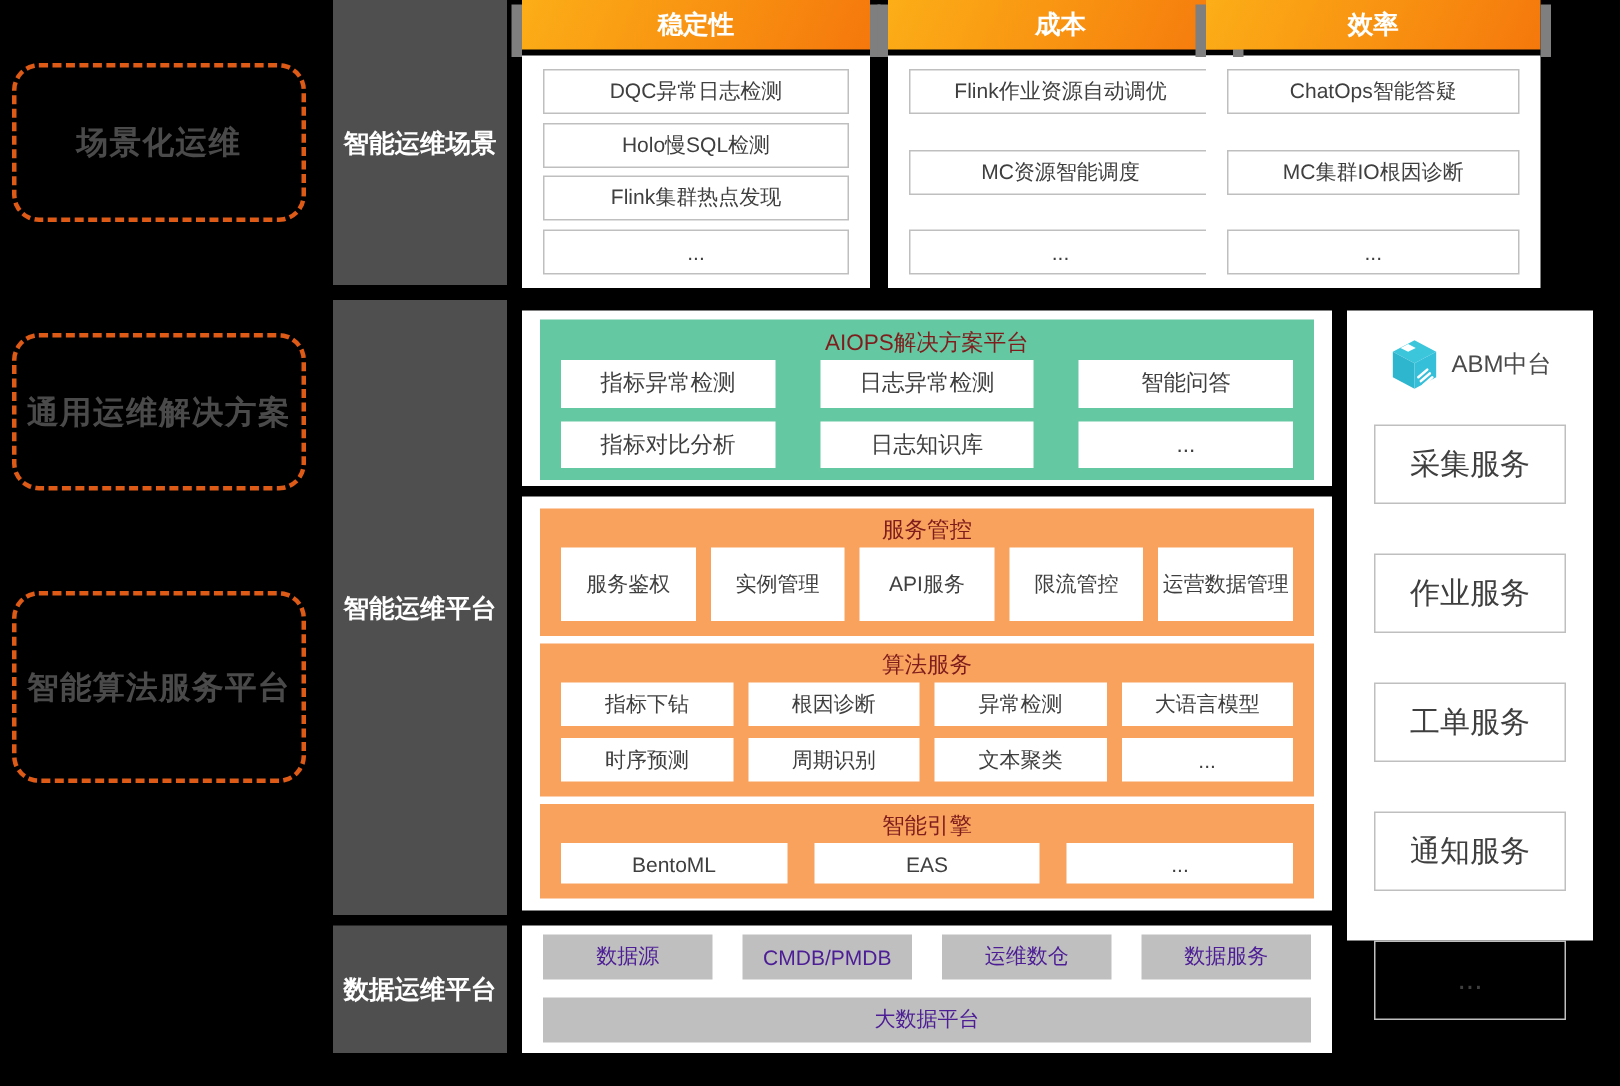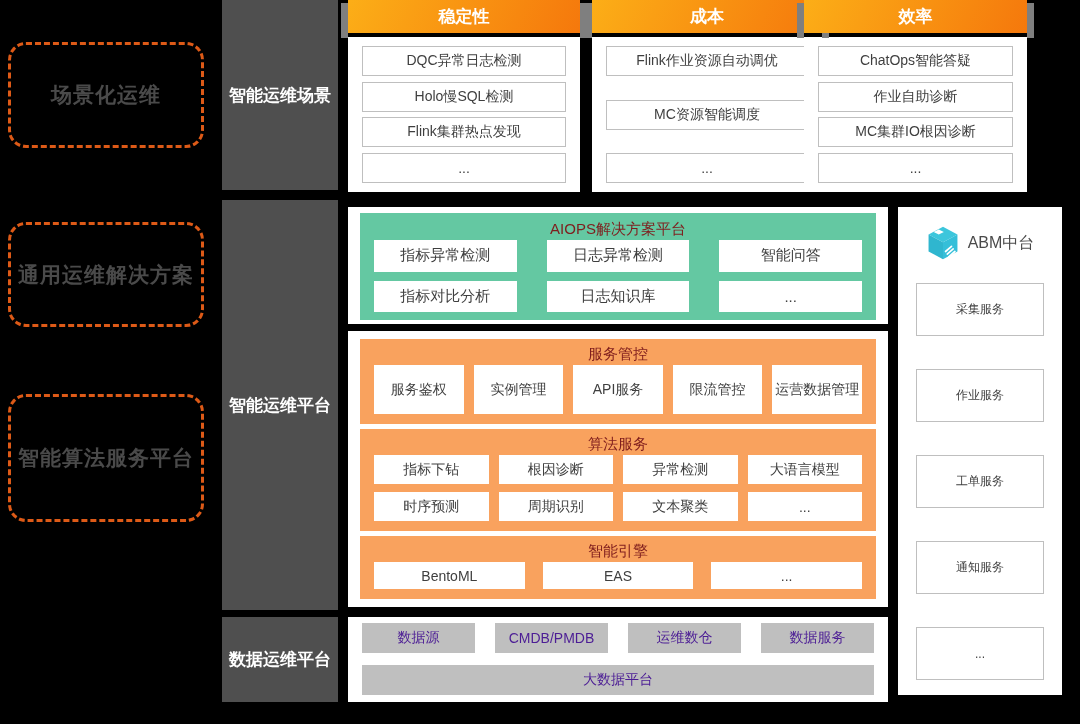--- a/index.html
+++ b/index.html
@@ -52,26 +52,26 @@
   .orange-sec .flat{font-size:14px;}
 
   
   .data-wrap{position:absolute;left:348px;top:617px;width:540px;height:85px;background:#fff;
              box-sizing:border-box;padding:6px 14px;display:flex;flex-direction:column;gap:12px;}
   .grid4g{display:grid;grid-template-columns:repeat(4,1fr);gap:20px;height:30px;}
   .gbox{background:#BFBFBF;color:#4c1d95;font-size:14px;display:flex;align-items:center;justify-content:center;}
   .bigdata{height:30px;}
 
   
-  .abm{position:absolute;left:898px;top:207px;width:164px;height:488px;background:#fff;
+  .abm{position:absolute;left:898px;top:207px;width:164px;height:420px;background:#fff;
        box-sizing:border-box;padding:14px 18px 0;}
   .abm-logo-row{height:44px;display:flex;align-items:center;justify-content:center;gap:8px;
                 color:#4A4A4A;font-size:16px;}
   .abm-stack{margin-top:18px;display:flex;flex-direction:column;gap:33px;}
-  .abm-box{height:53px;border:1px solid #BFBFBF;color:#3F3F3F;font-size:12px;
+  .abm-box{height:53px;border:1px solid #BFBFBF;color:#3F3F3F;font-size:20px;
            display:flex;align-items:center;justify-content:center;box-sizing:border-box;}
 </style>
 </head>
 <body>
 
 <div class="stage">
 
   <div class="lbox lbox1">
     <span>场景化运维</span>
   </div>
@@ -115,21 +115,20 @@
     <div class="witem">...</div>
   </div>
 
   <div class="hdr c3">
     <div class="fold l"></div>
     <div class="fold r"></div>
     <span>效率</span>
   </div>
   <div class="panel c3">
     <div class="witem">ChatOps智能答疑</div>
-    <div class="witem">作业自助诊断</div>
     <div class="witem">MC集群IO根因诊断</div>
     <div class="witem">...</div>
   </div>
 
   <div class="aiops-wrap">
     <div class="green">
       <div class="sec-title">AIOPS解决方案平台</div>
       <div class="grid3">
         <div class="flat">指标异常检测</div>
         <div class="flat">日志异常检测</div>

